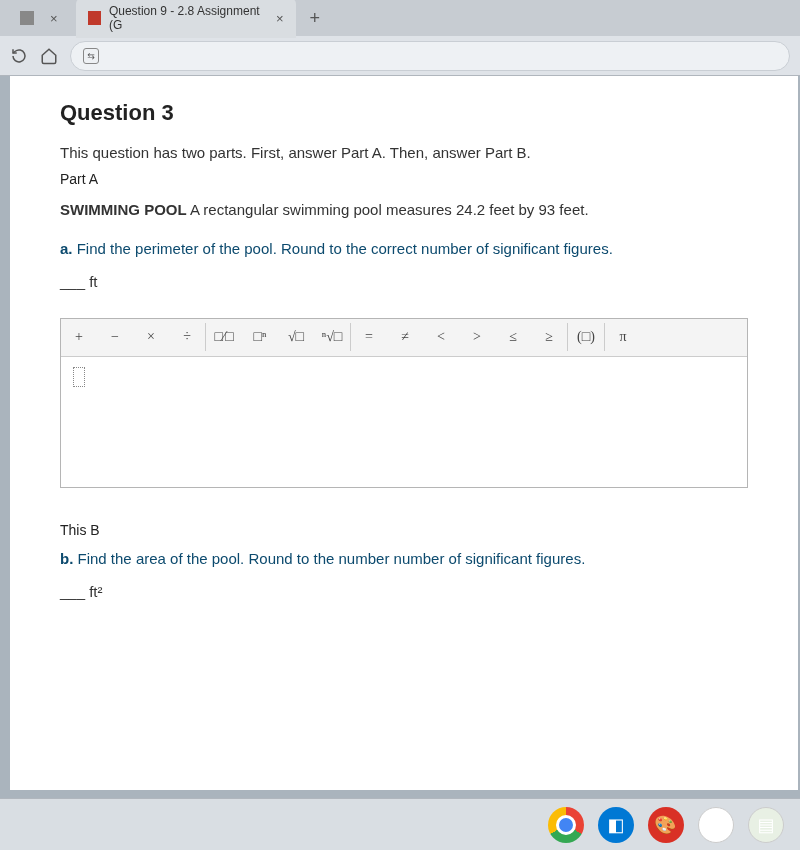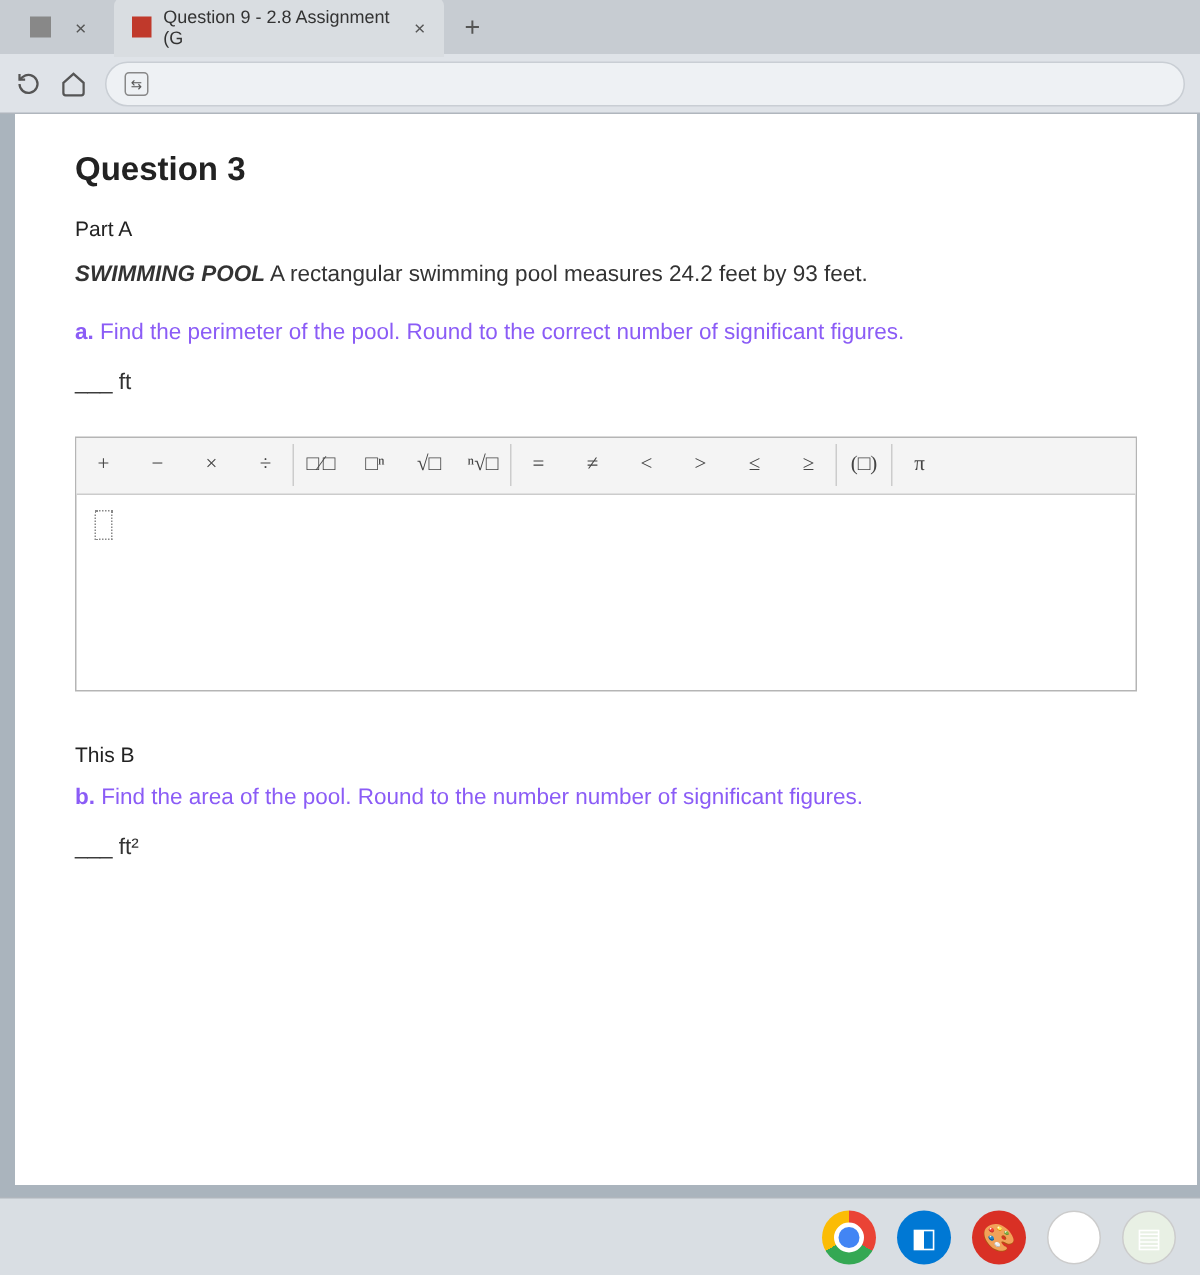--- a/index.html
+++ b/index.html
@@ -64,30 +64,30 @@
 }
 .site-icon {
   width: 16px; height: 16px; border: 1px solid #888; border-radius: 3px;
   display:flex; align-items:center; justify-content:center; font-size:9px; color:#555;
 }
 .content-wrap {
   background: #fff;
   margin: 0 0 0 0;
   height: calc(850px - 36px - 40px - 60px);
   overflow: hidden;
-  padding: 24px 40px;
+  padding: 24px 50px;
   border-left: 10px solid #aab4bd;
   border-right: 2px solid #aab4bd;
 }
 .q-title { font-size: 22px; font-weight: bold; color: #222; margin-bottom: 18px; }
 .instr { font-size: 15px; color: #333; margin-bottom: 10px; }
 .part-label { font-weight: normal; font-size: 14px; color: #222; margin-bottom: 12px; }
 .problem { font-size: 15px; color: #333; margin-bottom: 18px; line-height: 1.5; }
-.problem .tag { font-weight: bold; font-style: italic; }
-.subq { font-size: 15px; color: #8b5cf6; margin-bottom: 16px; }
+.problem .tag { font-weight: bold; }
+.subq { font-size: 15px; color: #0c4a6e; margin-bottom: 16px; }
 .subq .lbl { font-weight: bold; }
 .blank { font-size: 15px; color: #333; margin-bottom: 28px; margin-top: 12px; }
 .editor {
   border: 1px solid #b5b5b5;
   margin-bottom: 34px;
 }
 .toolbar {
   display: flex;
   align-items: center;
   background: #f4f4f4;
@@ -169,20 +169,21 @@
         <path d="M3 11l9-8 9 8v9a2 2 0 0 1-2 2H5a2 2 0 0 1-2-2z"></path>
       </svg>
   </span>
   <div class="addrbar">
     <span class="site-icon">⇆</span>
   </div>
 </div>
 
 <div class="content-wrap">
   <div class="q-title">Question 3</div>
+  <div class="instr">This question has two parts. First, answer Part A. Then, answer Part B.</div>
   <div class="part-label">Part A</div>
   <div class="problem">
     <span class="tag">SWIMMING POOL</span><span> A rectangular swimming pool measures 24.2 feet by 93 feet.</span>
   </div>
   <div class="subq">
     <span class="lbl">a.</span><span> Find the perimeter of the pool. Round to the correct number of significant figures.</span>
   </div>
   <div class="blank">___ ft</div>
 
   <div class="editor">

